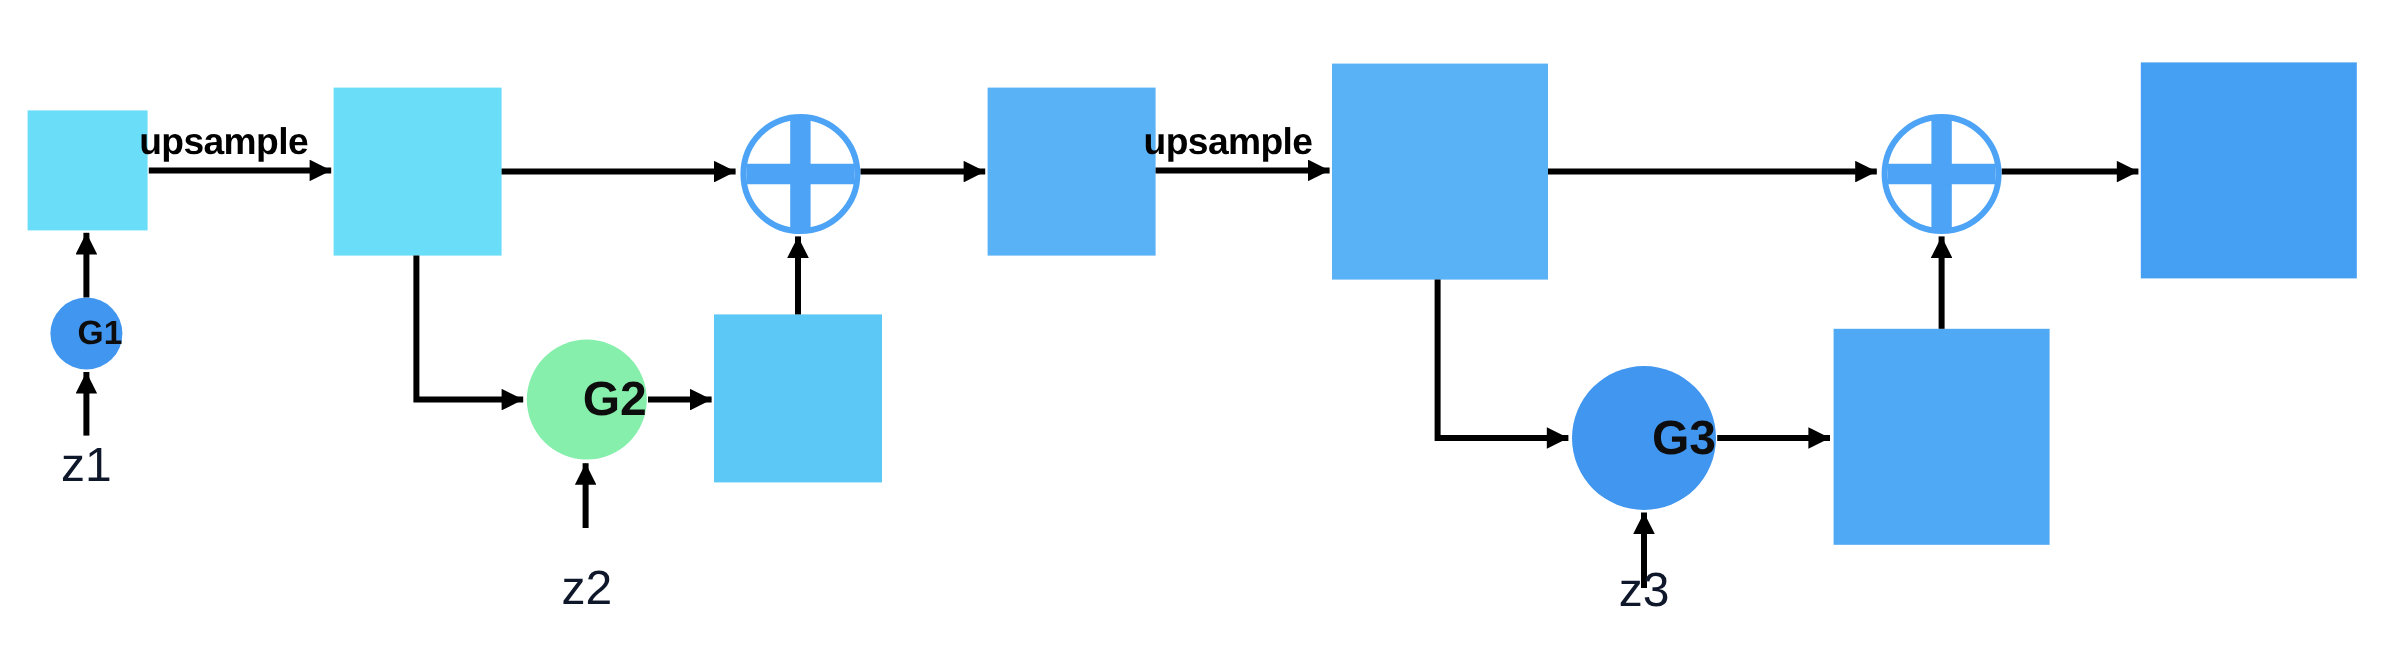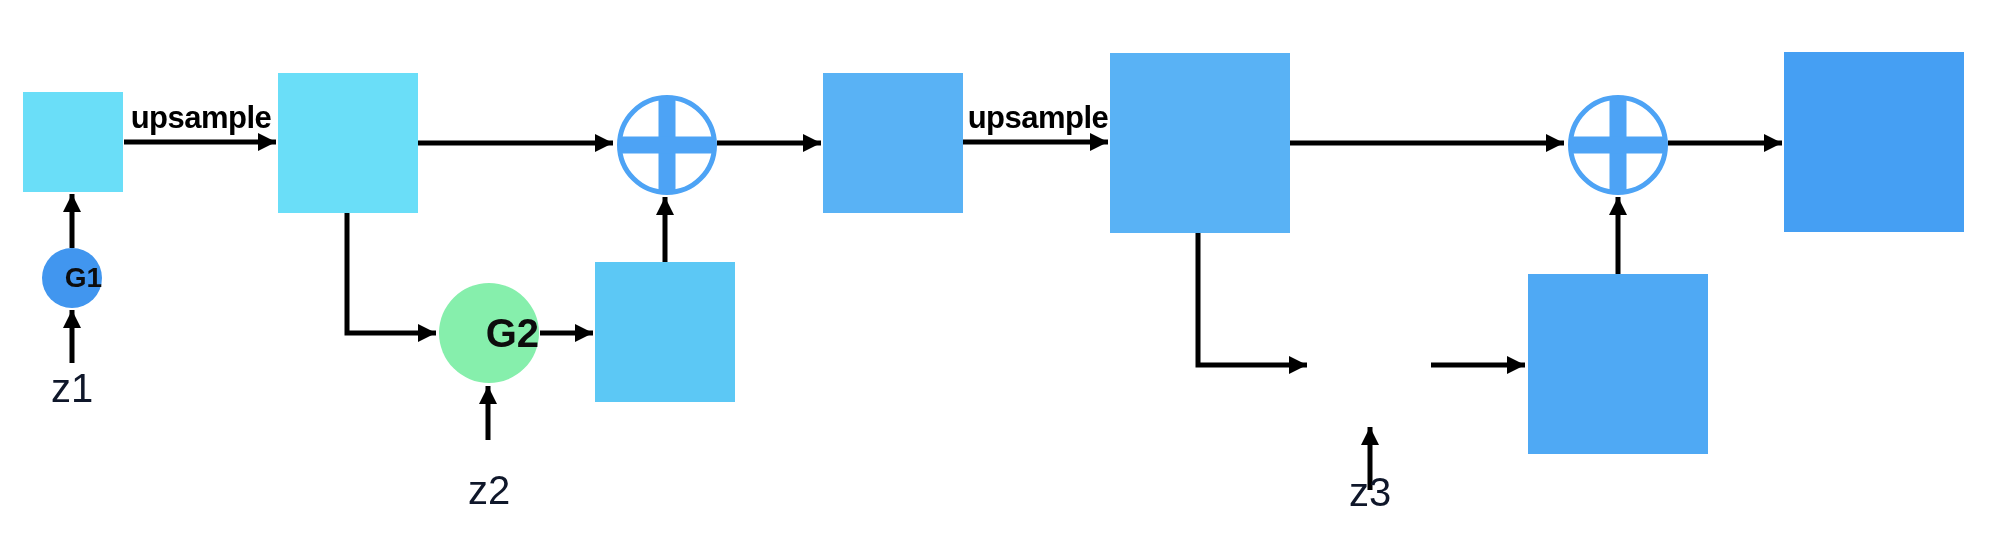--- a/index.html
+++ b/index.html
@@ -32,21 +32,21 @@
   .gen {
     position: absolute; border-radius: 50%;
     display: flex; align-items: center; justify-content: flex-end;
     font-weight: bold; color: #0d0d0d;
   }
   #g1 { left: 42px;   top: 248px; width: 60px;  height: 60px;  font-size: 28px; }
   #g2 { left: 439px;  top: 283px; width: 100px; height: 100px; font-size: 40px; }
   #g3 { left: 1310px; top: 305px; width: 120px; height: 120px; font-size: 40px; }
 
   .upsample {
-    position: absolute; width: 170px; text-align: center;
+    position: absolute; width: 170px; 
     font-weight: bold; font-size: 31px; line-height: 1; letter-spacing: -0.5px;
   }
   #up1 { left: 116px; top: 102px; }
   #up2 { left: 953px; top: 102px; }
 
   .zlabel {
     position: absolute; width: 90px; text-align: center;
     font-size: 40px; font-weight: normal; line-height: 1; color: #0f172a;
   }
   #z1 { left: 27px;   top: 368px; }
@@ -112,20 +112,23 @@
       </g>
     </g>
   </svg>
 
   <div class="gen" id="g1" style="background-color: rgb(65, 150, 239);">
     <span>G1</span>
   </div>
   <div class="gen" id="g2" style="background-color: #86efac;">
     <span>G2</span>
   </div>
+  <div class="gen" id="g3" style="background-color: rgb(65, 150, 239);">
+    <span>G3</span>
+  </div>
 
   <div class="upsample" id="up1" style="color: rgb(0, 0, 0);">upsample</div>
   <div class="upsample" id="up2" style="color: rgb(0, 0, 0);">upsample</div>
 
   <div class="zlabel" id="z1">z1</div>
   <div class="zlabel" id="z2">z2</div>
   <div class="zlabel" id="z3">z3</div>
 
 </div>
 

